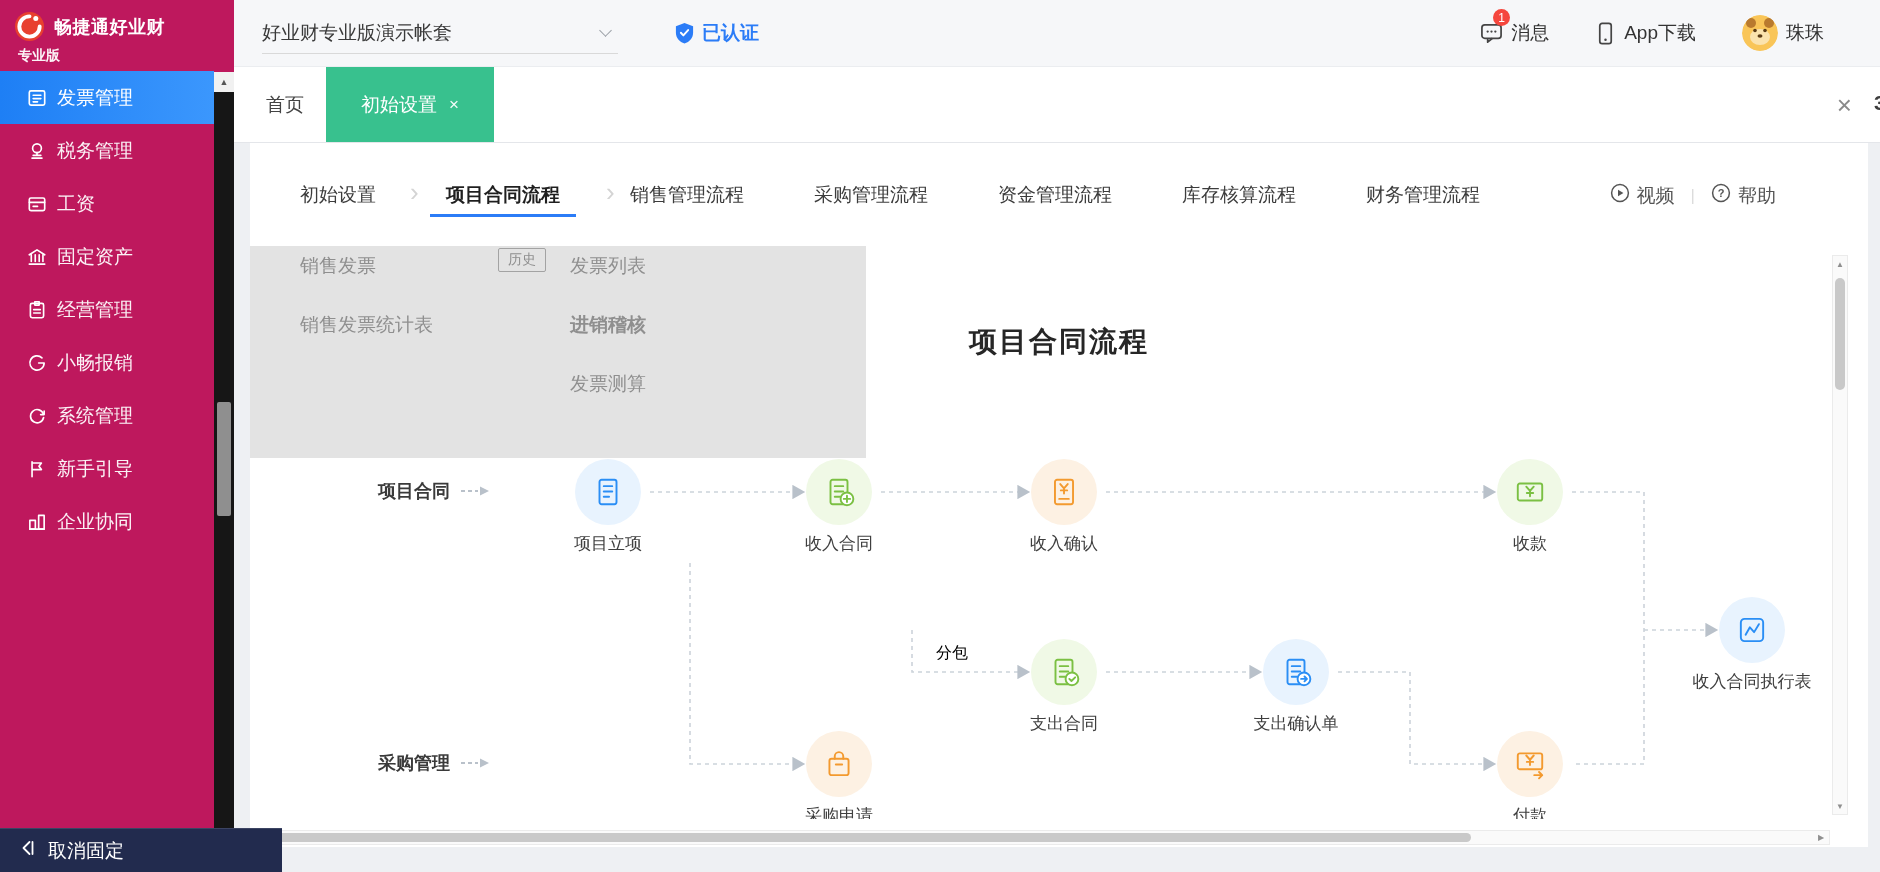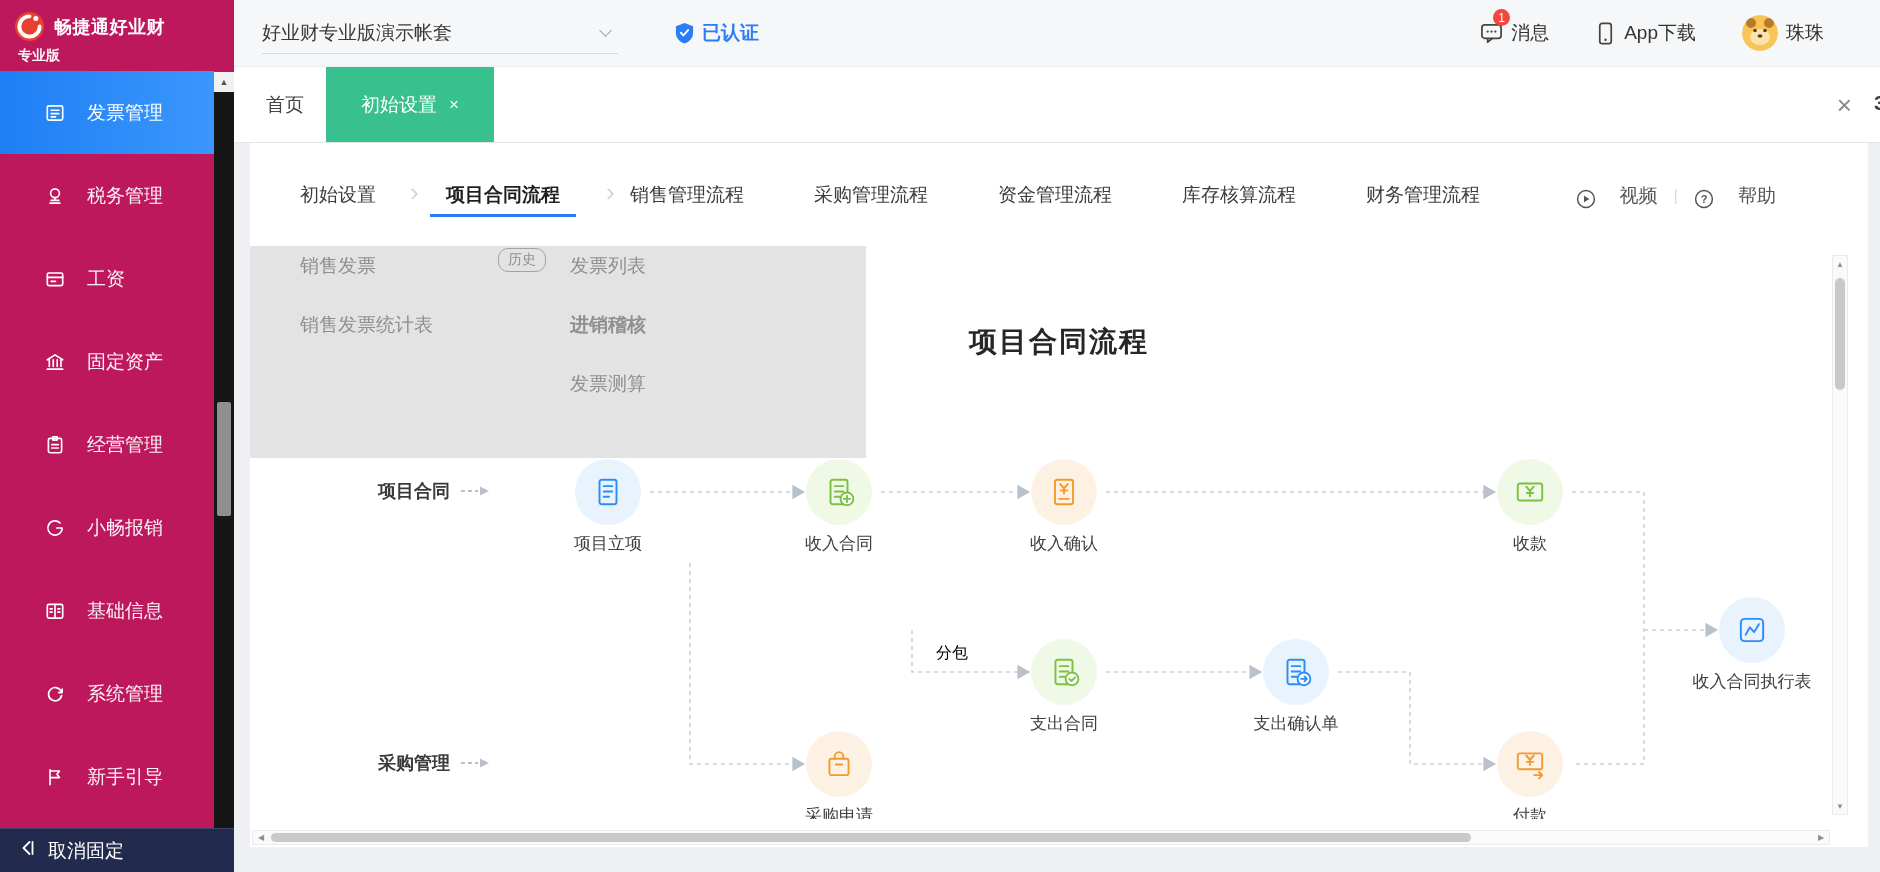--- a/index.html
+++ b/index.html
@@ -6,28 +6,28 @@
   html,body{width:1880px;height:872px}
   body{position:relative;overflow:hidden;background:#eef0f3;font-family:"Liberation Sans","DejaVu Sans",sans-serif;}
 
   
   .sidebar{position:absolute;left:0;top:0;width:234px;height:872px;background:#be185d;color:#fff;z-index:6}
   .logo-row{display:flex;align-items:center;gap:9px;padding:9px 0 0 14px;height:44px}
   .logo-ic svg{width:31px;height:31px;display:block}
   .app-name{font-size:18px;font-weight:bold;letter-spacing:.5px}
   .app-edition{font-size:14px;padding:3px 0 6px 18px;opacity:.95;font-weight:bold}
   .sb-menu{width:214px}
-  .sb-item{display:flex;align-items:center;gap:21px;padding-left:44px;height:83px;font-size:19px;cursor:pointer;color:rgba(255,255,255,.94)}
+  .sb-item{display:flex;align-items:center;gap:9px;padding-left:26px;height:53px;font-size:19px;cursor:pointer;color:rgba(255,255,255,.94)}
   .sb-item.active{background:linear-gradient(90deg,#1e7ff5,#3b97fd);color:#fff}
   .sb-ic{width:22px;height:22px;display:block}
   .sb-ic svg{width:22px;height:22px;display:block}
   .sb-scroll{position:absolute;right:0;top:72px;width:20px;height:756px;background:#161616}
   .sb-up{position:absolute;top:0;left:0;right:0;height:20px;background:#f1f1f1;color:#555;font-size:9px;display:flex;align-items:center;justify-content:center}
   .sb-thumb{position:absolute;left:3px;width:14px;top:330px;height:114px;background:#8f8f8f;border-radius:2px}
-  .unpin{position:absolute;left:0;bottom:0;width:234px;height:44px;background:#222b4e;display:flex;align-items:center;gap:10px;padding-left:18px;font-size:19px;border-top:1px solid rgba(255,255,255,.12);cursor:pointer}
+  .unpin{position:absolute;left:0;bottom:0;width:282px;height:44px;background:#222b4e;display:flex;align-items:center;gap:10px;padding-left:18px;font-size:19px;border-top:1px solid rgba(255,255,255,.12);cursor:pointer}
   .unpin svg{width:20px;height:20px}
 
   
   .topbar{position:absolute;left:234px;top:0;width:1646px;height:67px;background:#f6f7f9;display:flex;align-items:center;padding-left:28px;border-bottom:1px solid #ebedf0;z-index:4}
   .account{width:356px;height:42px;border-bottom:1px solid #d9d9d9;display:flex;align-items:center;justify-content:space-between;font-size:19px;color:#3a3a3a;cursor:pointer}
   .chev{width:9px;height:9px;border-right:1.7px solid #9aa0a6;border-bottom:1.7px solid #9aa0a6;transform:rotate(45deg);margin:-4px 8px 0 0}
   .verified{display:flex;align-items:center;gap:7px;margin-left:56px;color:#2b7cf7;font-size:19px;font-weight:bold}
   .verified svg{width:21px;height:23px}
   .tb-right{margin-left:auto;display:flex;align-items:center;gap:46px;padding-right:56px}
   .tb-item{display:flex;align-items:center;gap:8px;font-size:19px;color:#333;cursor:pointer;position:relative}
@@ -45,28 +45,28 @@
   .strip-close{position:absolute;right:28px;top:0;height:76px;display:flex;align-items:center;font-size:26px;color:#8a8a8a;cursor:pointer}
   .edge-badge{position:absolute;left:1640px;top:24px;width:22px;font-size:21px;color:#3d3d3d;font-weight:bold;cursor:pointer}
 
   
   .panel{position:absolute;left:250px;top:143px;width:1618px;height:704px;background:#fff;z-index:2}
   .ptabs{position:absolute;left:50px;top:30px;display:flex;gap:70px;height:44px;align-items:center;z-index:3}
   .ptab{font-size:19px;color:#3c3c3c;cursor:pointer;position:relative;height:44px;display:flex;align-items:center;white-space:nowrap}
   .ptab.active{color:#1f1f1f;font-weight:bold}
   .ptab.active::after{content:"";position:absolute;left:-16px;right:-16px;bottom:0;height:3px;background:#2b7cf7}
   .plinks{position:absolute;top:40px;right:92px;display:flex;align-items:center;gap:16px;font-size:19px;color:#555;z-index:3}
-  .plink{display:flex;align-items:flex-end;gap:24px;cursor:pointer}
+  .plink{display:flex;align-items:flex-start;gap:7px;cursor:pointer}
   .plink svg{width:20px;height:20px}
   .psep{color:#dcdcdc;font-size:17px}
 
   
   .ghost{position:absolute;left:0;top:103px;width:616px;height:212px;background:#e3e3e3;overflow:hidden;z-index:2}
   .gitem{position:absolute;font-size:19px;color:#8f8f8f;white-space:nowrap}
-  .gtag{position:absolute;border:1px solid #a3a3a3;border-radius:10px;font-size:14px;color:#8f8f8f;padding:2px 9px;background:transparent}
+  .gtag{position:absolute;border:1px solid #a3a3a3;border-radius:2px;font-size:14px;color:#8f8f8f;padding:2px 9px;background:transparent}
   .gchev{position:absolute;font-size:26px;color:#d4d4d4;z-index:2}
 
   
   .flow{position:absolute;left:0;top:0;width:1618px;height:676px;overflow:hidden;z-index:1}
   .flow-lines{position:absolute;left:0;top:0}
   .flow-title{position:absolute;left:0;top:180px;width:100%;text-align:center;font-size:28px;font-weight:bold;color:#262626;letter-spacing:2px}
   .fnode{position:absolute;width:170px;text-align:center}
   .bubble{width:66px;height:66px;border-radius:50%;margin:0 auto;display:flex;align-items:center;justify-content:center}
   .bubble svg{width:34px;height:34px;display:block}
   .nlabel{margin-top:7px;font-size:17px;color:#3f3f3f;white-space:nowrap}
@@ -144,29 +144,20 @@
         </span>
         <span>经营管理</span>
       </div>
       <div class="sb-item">
         <span class="sb-ic">
           <svg viewBox="0 0 20 20">
             <path d="M16.5 10a6.5 6.5 0 1 1-2-4.7M16.5 10h-5" fill="none" stroke="#fff" stroke-width="1.5" stroke-linecap="round" stroke-linejoin="round"></path>
           </svg>
         </span>
         <span>小畅报销</span>
-      </div>
-      <div class="sb-item">
-        <span class="sb-ic">
-          <svg viewBox="0 0 20 20">
-            <rect x="3" y="4" width="14" height="12.5" rx="1.5" fill="none" stroke="#fff" stroke-width="1.5" stroke-linecap="round" stroke-linejoin="round"></rect>
-            <path d="M10 4v12.5M5.5 8h2M5.5 11h2M12.5 8h2M12.5 11h2" fill="none" stroke="#fff" stroke-width="1.5" stroke-linecap="round" stroke-linejoin="round"></path>
-          </svg>
-        </span>
-        <span>基础信息</span>
       </div>
       <div class="sb-item">
         <span class="sb-ic">
           <svg viewBox="0 0 20 20">
             <path d="M15.8 8.2a6 6 0 1 0 .2 3.2" fill="none" stroke="#fff" stroke-width="1.5" stroke-linecap="round" stroke-linejoin="round"></path>
             <path d="M16.5 5.5v3.2h-3.2" fill="none" stroke="#fff" stroke-width="1.5" stroke-linecap="round" stroke-linejoin="round"></path>
           </svg>
         </span>
         <span>系统管理</span>
       </div>

